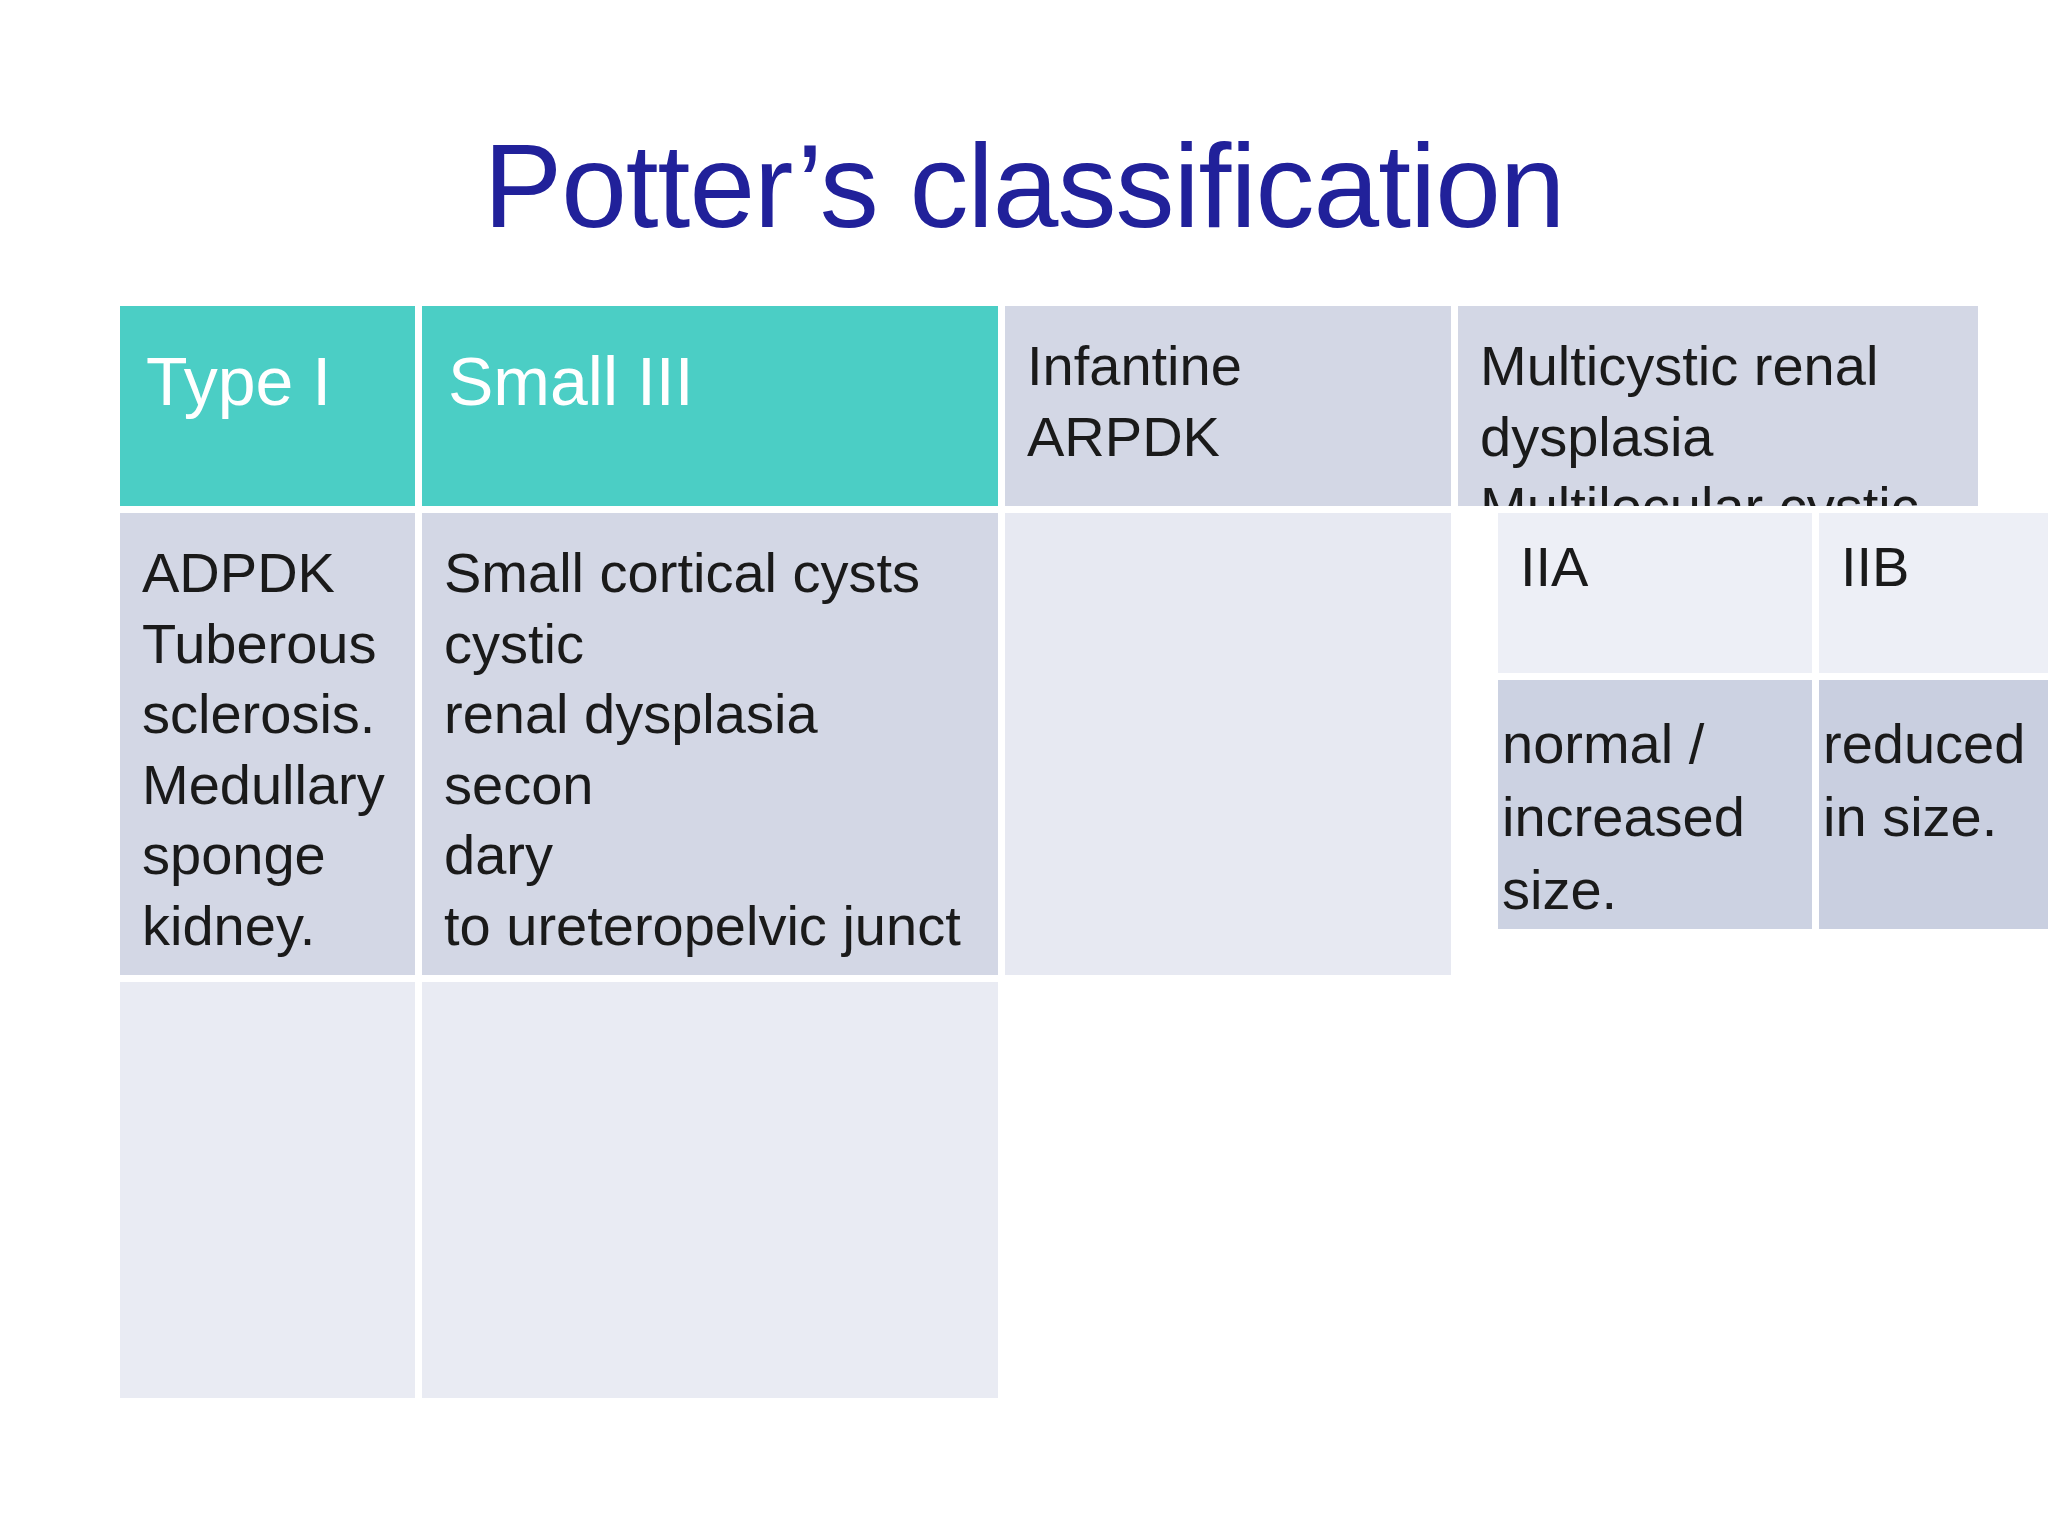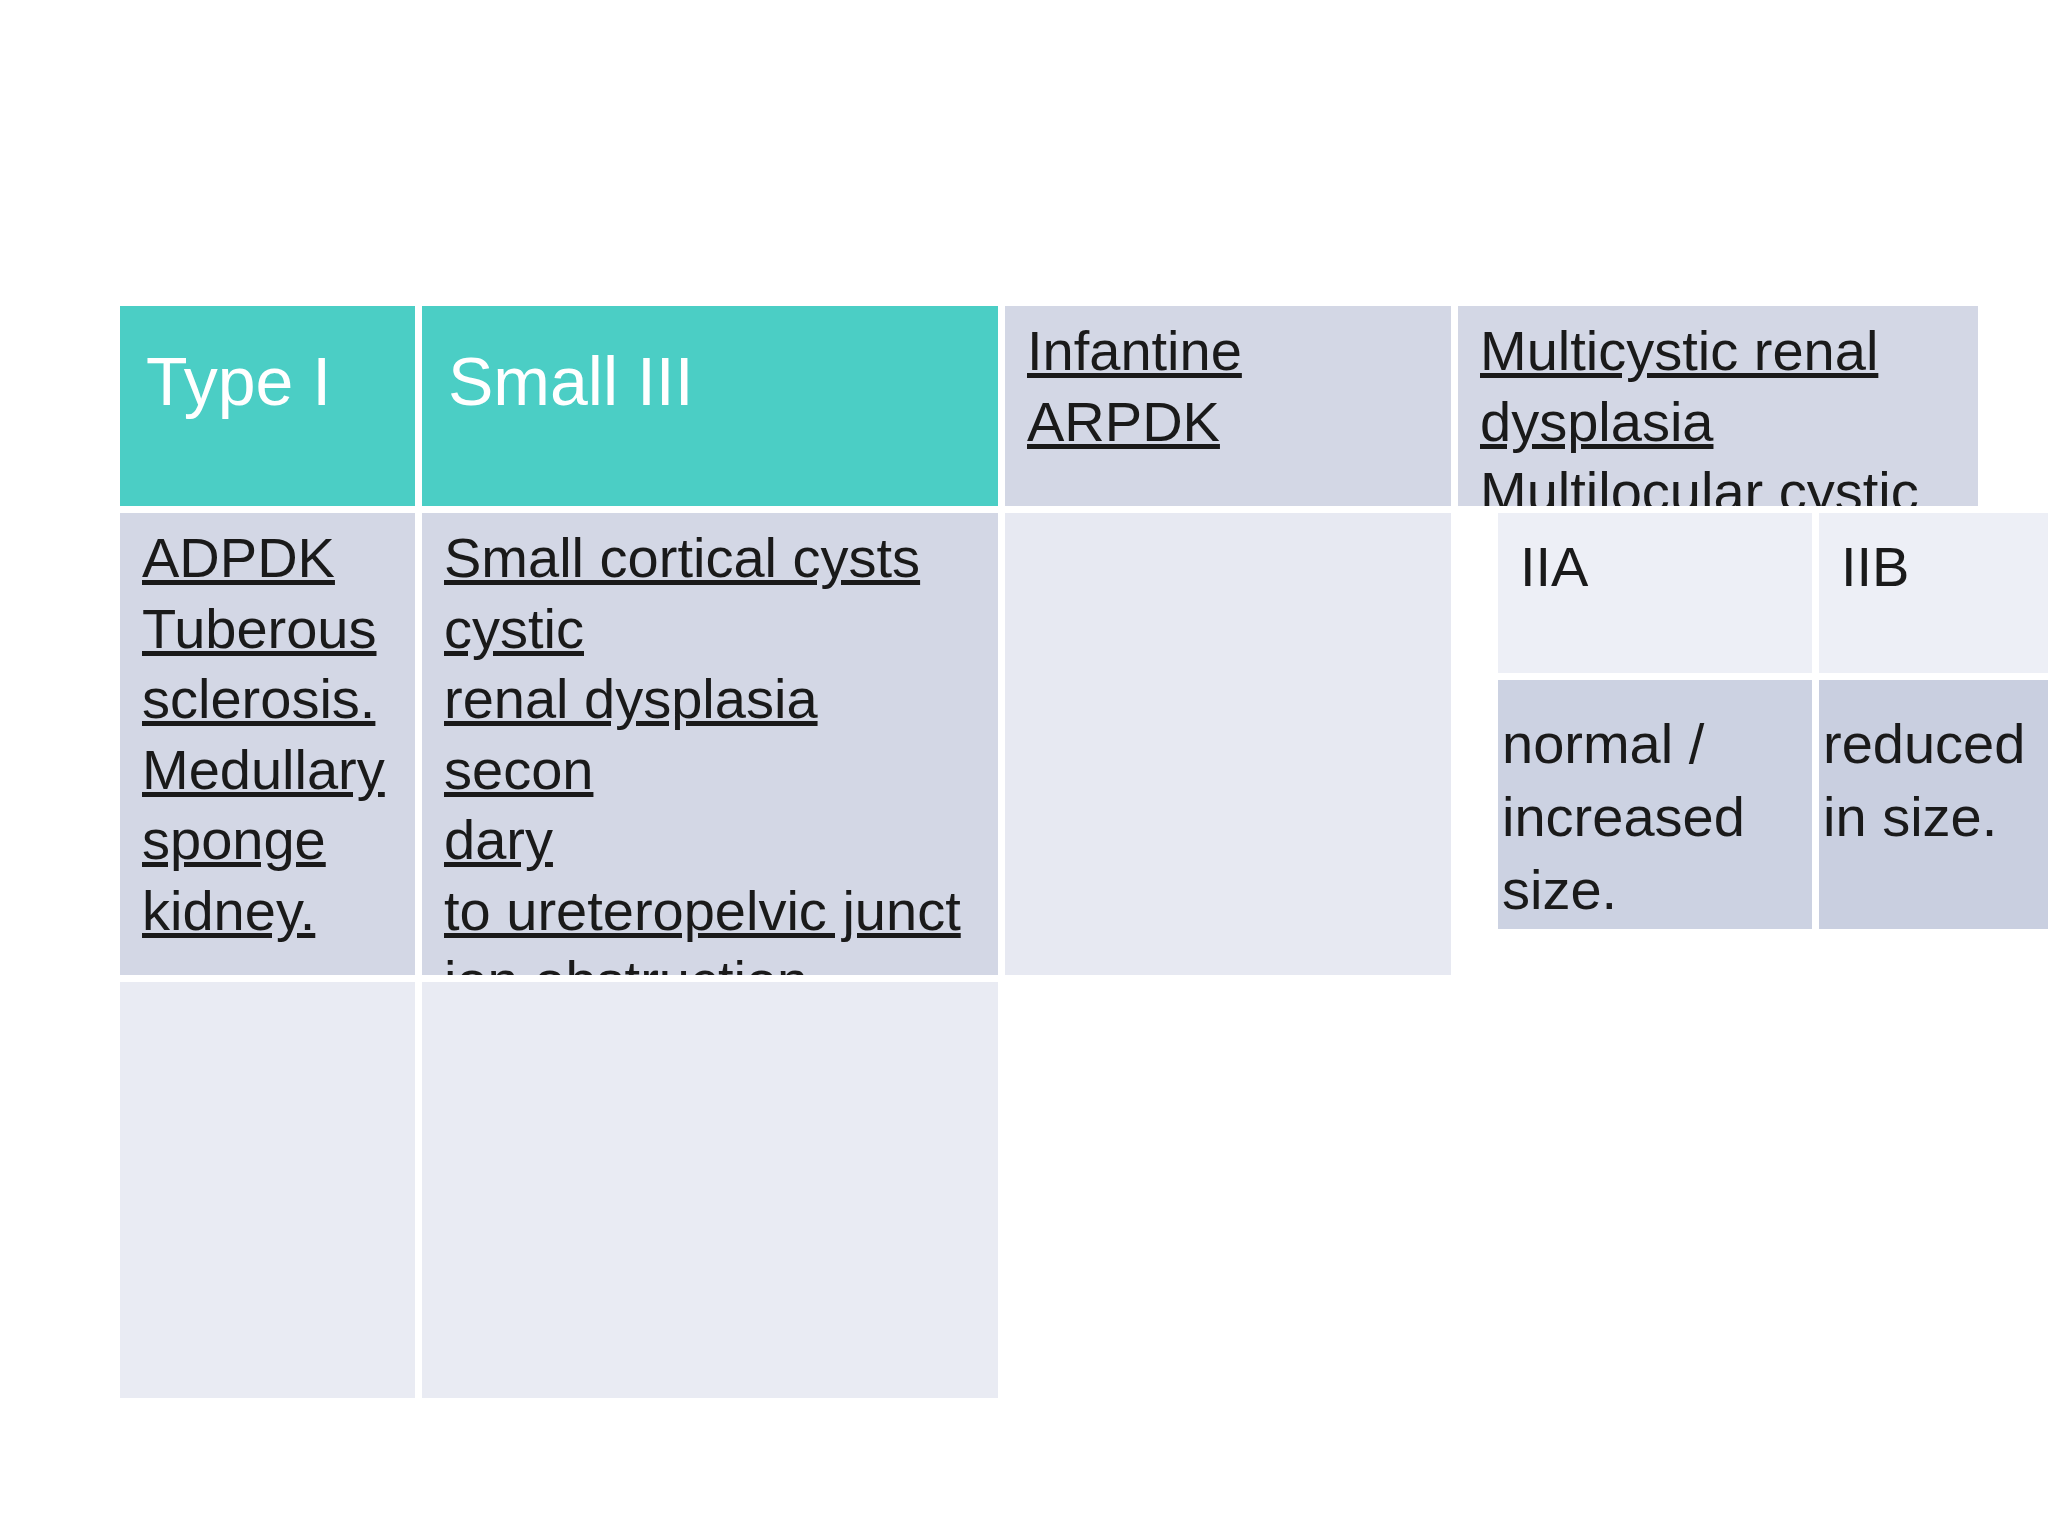--- a/index.html
+++ b/index.html
@@ -55,22 +55,21 @@
     background:var(--header-bg);
     color:#ffffff;
     font-size:68px;
     line-height:1.15;
     padding:36px 26px;
   }
   .body-cell{
     background:var(--row-bg);
     font-size:56px;
     line-height:1.26;
-    padding:10px 22px;
-    text-decoration:underline;
+    padding:25px 22px;
   }
   .alt-cell{
     background:var(--row-alt-bg);
   }
   .alt-cell.first-col{
     background:var(--row-alt-bg-first);
   }
   .subgrid{
     display:grid;
     grid-template-columns:314px 255px;
@@ -90,20 +89,21 @@
     padding:28px 4px;
   }
   .sub-desc.a{background:var(--subcell-dark-a);}
   .sub-desc.b{background:var(--subcell-dark-b);}
 </style>
 </head>
 <body>
 
 <div class="slide">
 
+  <h1 class="title">Potter’s classification</h1>
 
   <div class="ptable">
 
     <div class="cell header-cell">Type I</div>
     <div class="cell header-cell">Small III</div>
 
     <div class="cell body-cell">Infantine
 ARPDK</div>
     <div class="cell body-cell">Multicystic renal
 dysplasia

